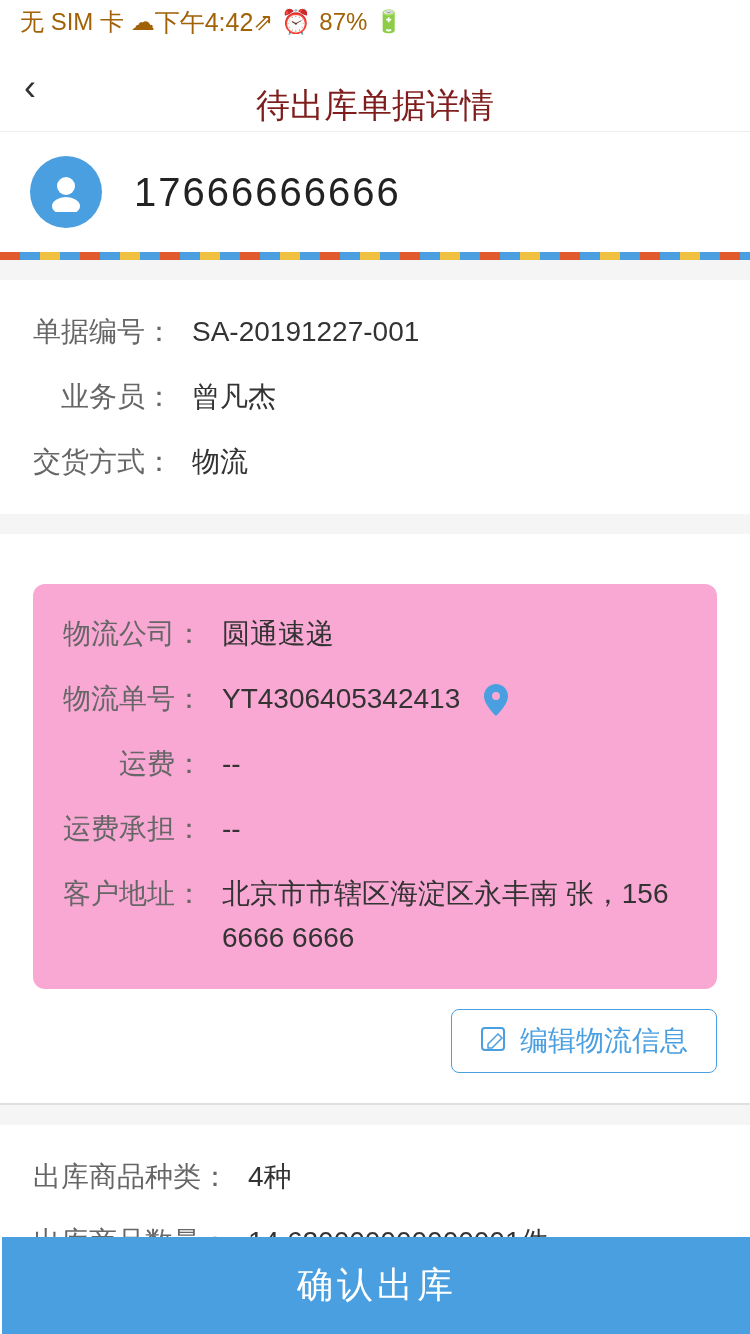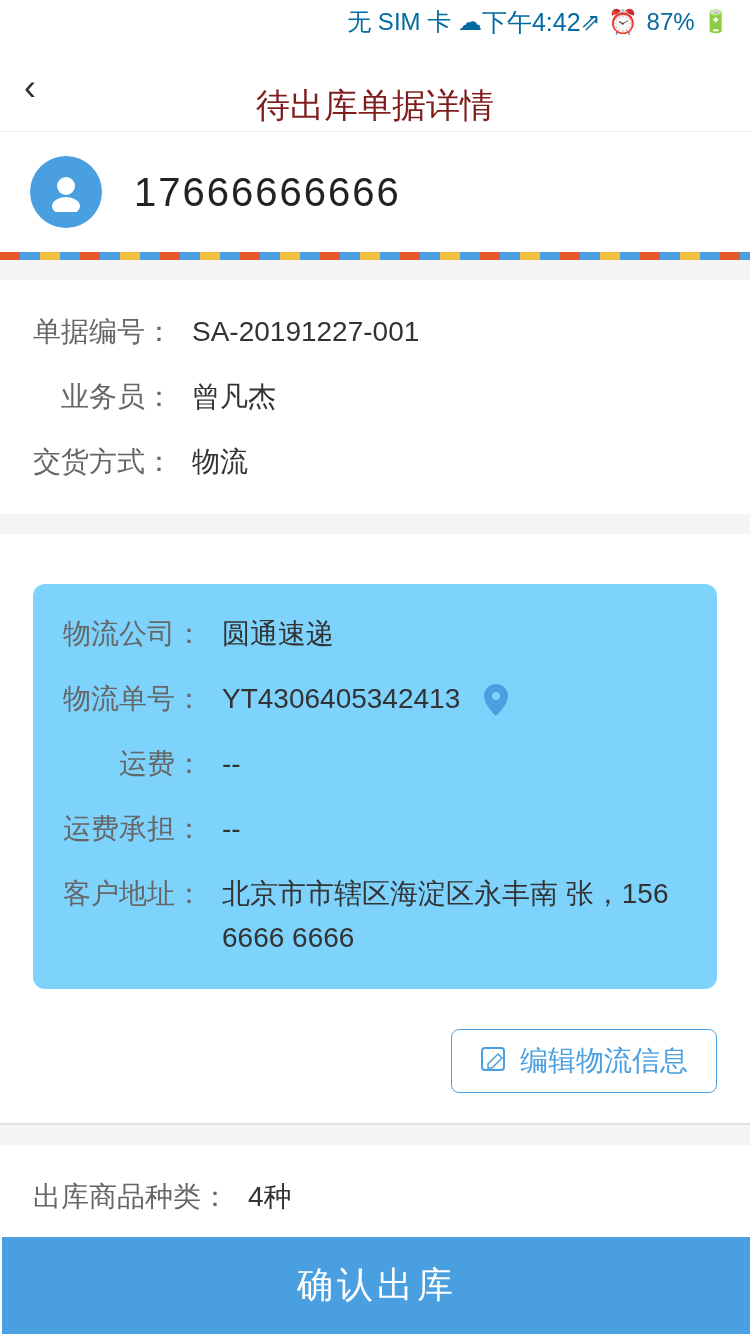--- a/index.html
+++ b/index.html
@@ -14,24 +14,24 @@
       position: relative;
     }
 
     
     .status-bar {
       width: 750px;
       height: 44px;
       background: #fff;
       display: flex;
       align-items: center;
-      justify-content: flex-end;
+      justify-content: flex-start;
       padding: 0 20px;
       font-size: 24px;
-      color: #0369a1;
+      color: #a16207;
     }
     .status-left { display: flex; align-items: center; gap: 10px; }
     .status-center { font-size: 25px; font-weight: 500; }
     .status-right { display: flex; align-items: center; gap: 8px; font-size: 24px; }
 
     
     .nav-bar {
       width: 750px;
       height: 88px;
       background: #fff;
@@ -126,21 +126,21 @@
       margin-left: 19px;
     }
     .field-value.with-icon {
       display: flex;
       align-items: center;
       gap: 16px;
     }
 
     
     .logistics-card {
-      background: #7dd3fc;
+      background: #f9a8d4;
       border-radius: 12px;
       padding: 28px 30px;
       margin-top: 20px;
     }
 
     
     .edit-btn-row {
       display: flex;
       justify-content: flex-end;
       padding: 16px 30px;
@@ -150,21 +150,20 @@
       display: flex;
       align-items: center;
       gap: 10px;
       border: 1.5px solid #4a9fe0;
       border-radius: 8px;
       padding: 12px 28px;
       color: #4a9fe0;
       font-size: 28px;
       background: #fff;
       cursor: pointer;
-      margin-top: 20px;
     }
 
     
     .divider-line {
       width: 750px;
       height: 2px;
       background: #e0e0e0;
     }
 
     

